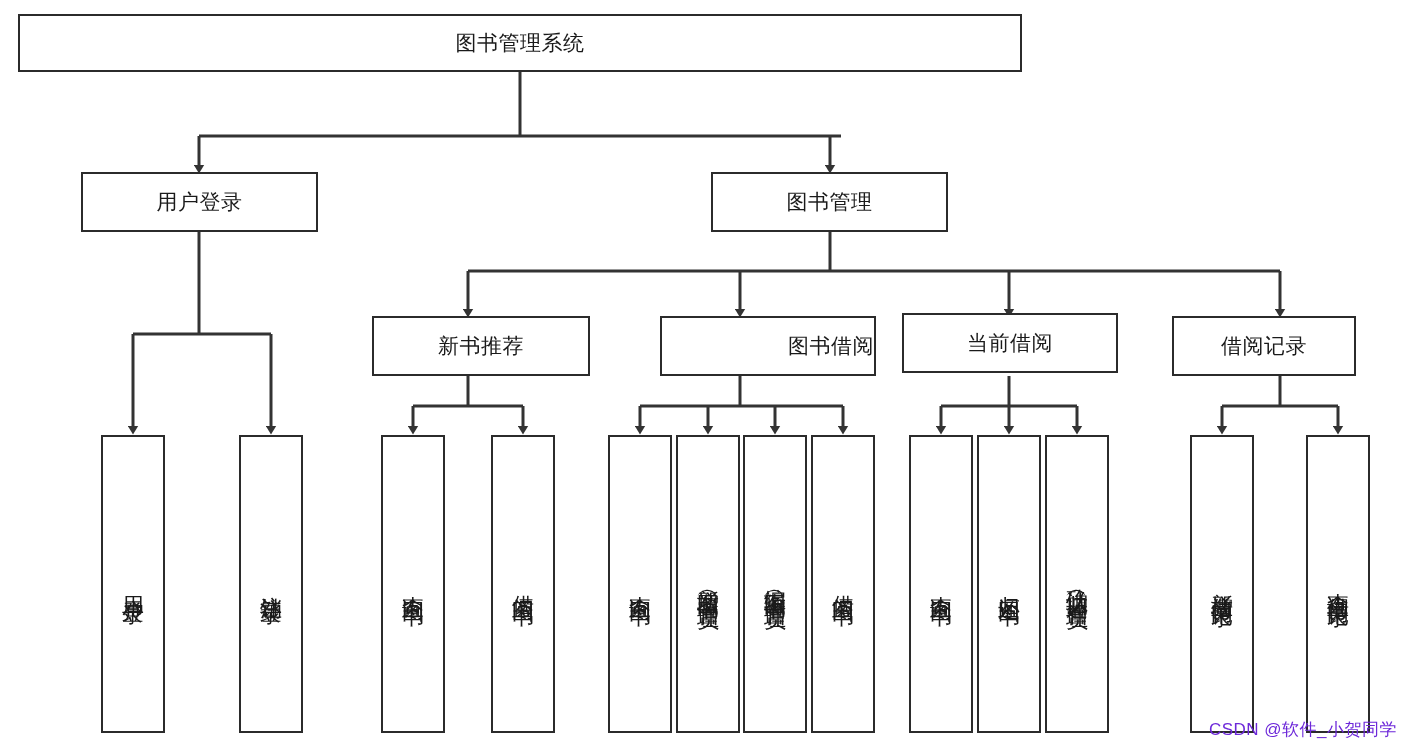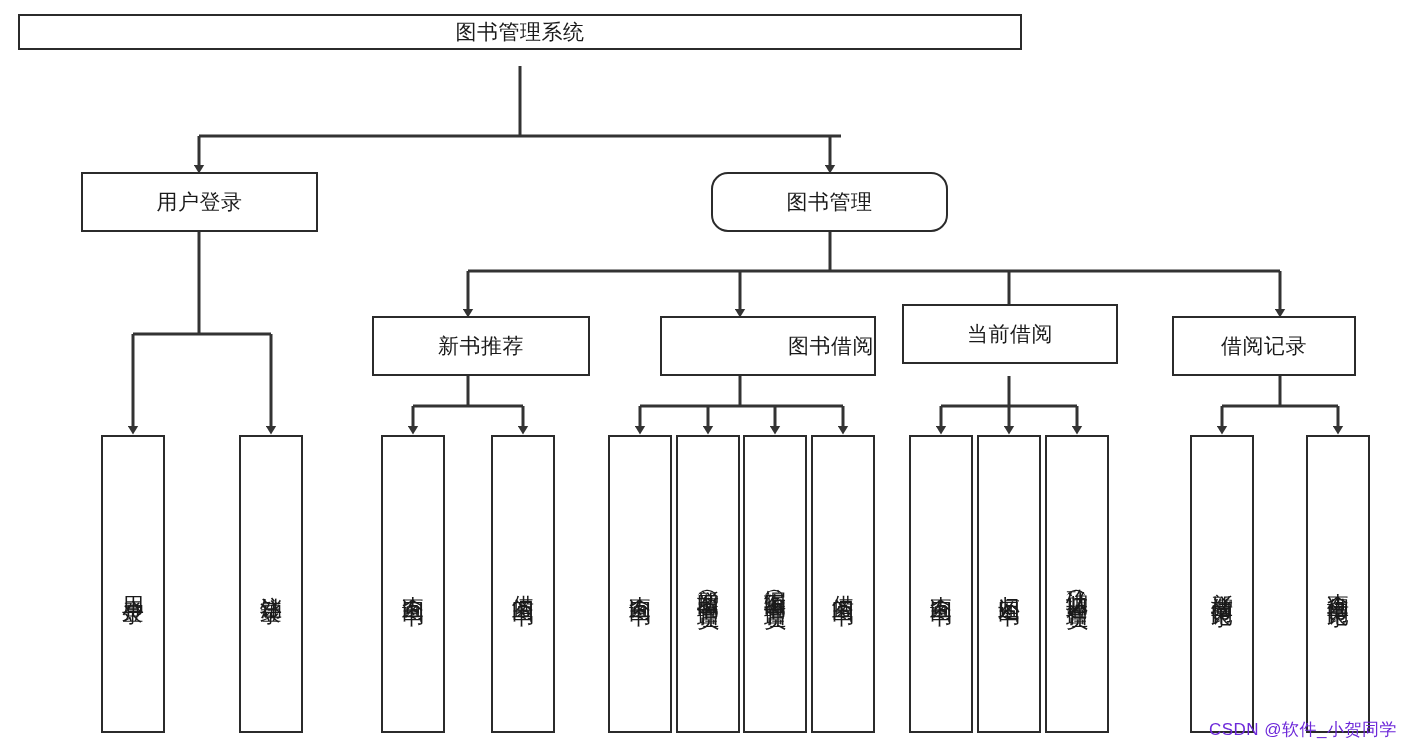--- a/index.html
+++ b/index.html
@@ -114,38 +114,38 @@
       <path d="M1009,406 L1009,427" marker-end="url(#arrow)"></path>
       <path d="M1077,406 L1077,427" marker-end="url(#arrow)"></path>
 
       <path d="M1280,376 L1280,406"></path>
       <path d="M1222,406 L1338,406"></path>
       <path d="M1222,406 L1222,427" marker-end="url(#arrow)"></path>
       <path d="M1338,406 L1338,427" marker-end="url(#arrow)"></path>
     </g>
   </svg>
 
-  <div class="node horiz" style="left:18px; top:14px; width:1004px; height:36px;">
+  <div class="node horiz" style="left:18px; top:14px; width:1004px; height:58px;">
     <span class="lbl">图书管理系统</span>
   </div>
 
   <div class="node horiz" style="left:81px; top:172px; width:237px; height:60px;">
     <span class="lbl">用户登录</span>
   </div>
-  <div class="node horiz" style="left:711px; top:172px; width:237px; height:60px;border-radius:17px;">
+  <div class="node horiz" style="left:711px; top:172px; width:237px; height:60px;">
     <span class="lbl">图书管理</span>
   </div>
 
   <div class="node horiz" style="left:372px; top:316px; width:218px; height:60px;">
     <span class="lbl">新书推荐</span>
   </div>
   <div class="node horiz" style="left:660px; top:316px; width:216px; height:60px;justify-content:flex-end;">
     <span class="lbl">图书借阅</span>
   </div>
-  <div class="node horiz" style="left:902px; top:304px; width:216px; height:60px;">
+  <div class="node horiz" style="left:902px; top:313px; width:216px; height:60px;">
     <span class="lbl">当前借阅</span>
   </div>
   <div class="node horiz" style="left:1172px; top:316px; width:184px; height:60px;">
     <span class="lbl">借阅记录</span>
   </div>
 
   <div class="node vert" style="left:101px; top:435px; width:64px; height:298px;">
     <span class="lbl">用户登录</span>
   </div>
   <div class="node vert" style="left:239px; top:435px; width:64px; height:298px;">

